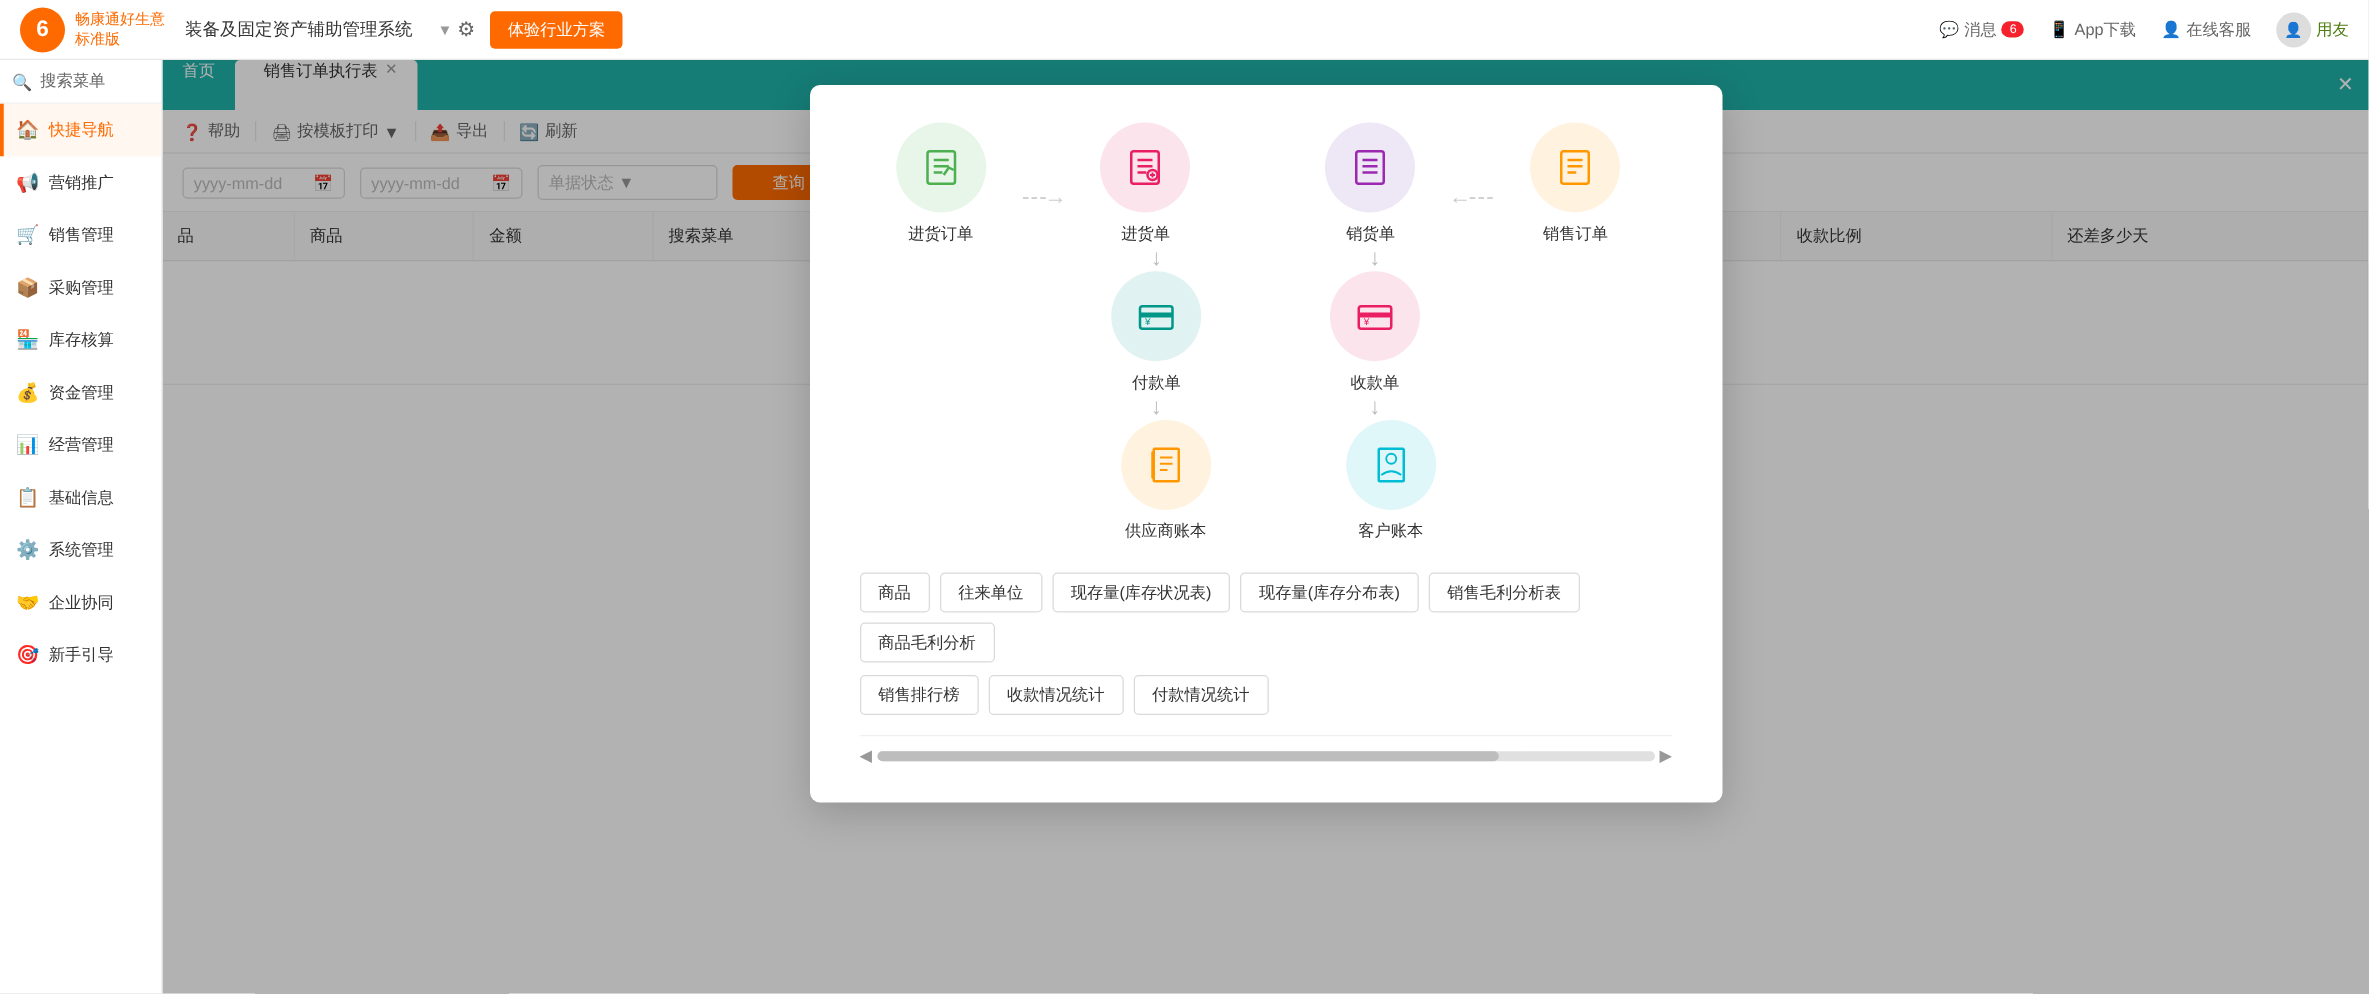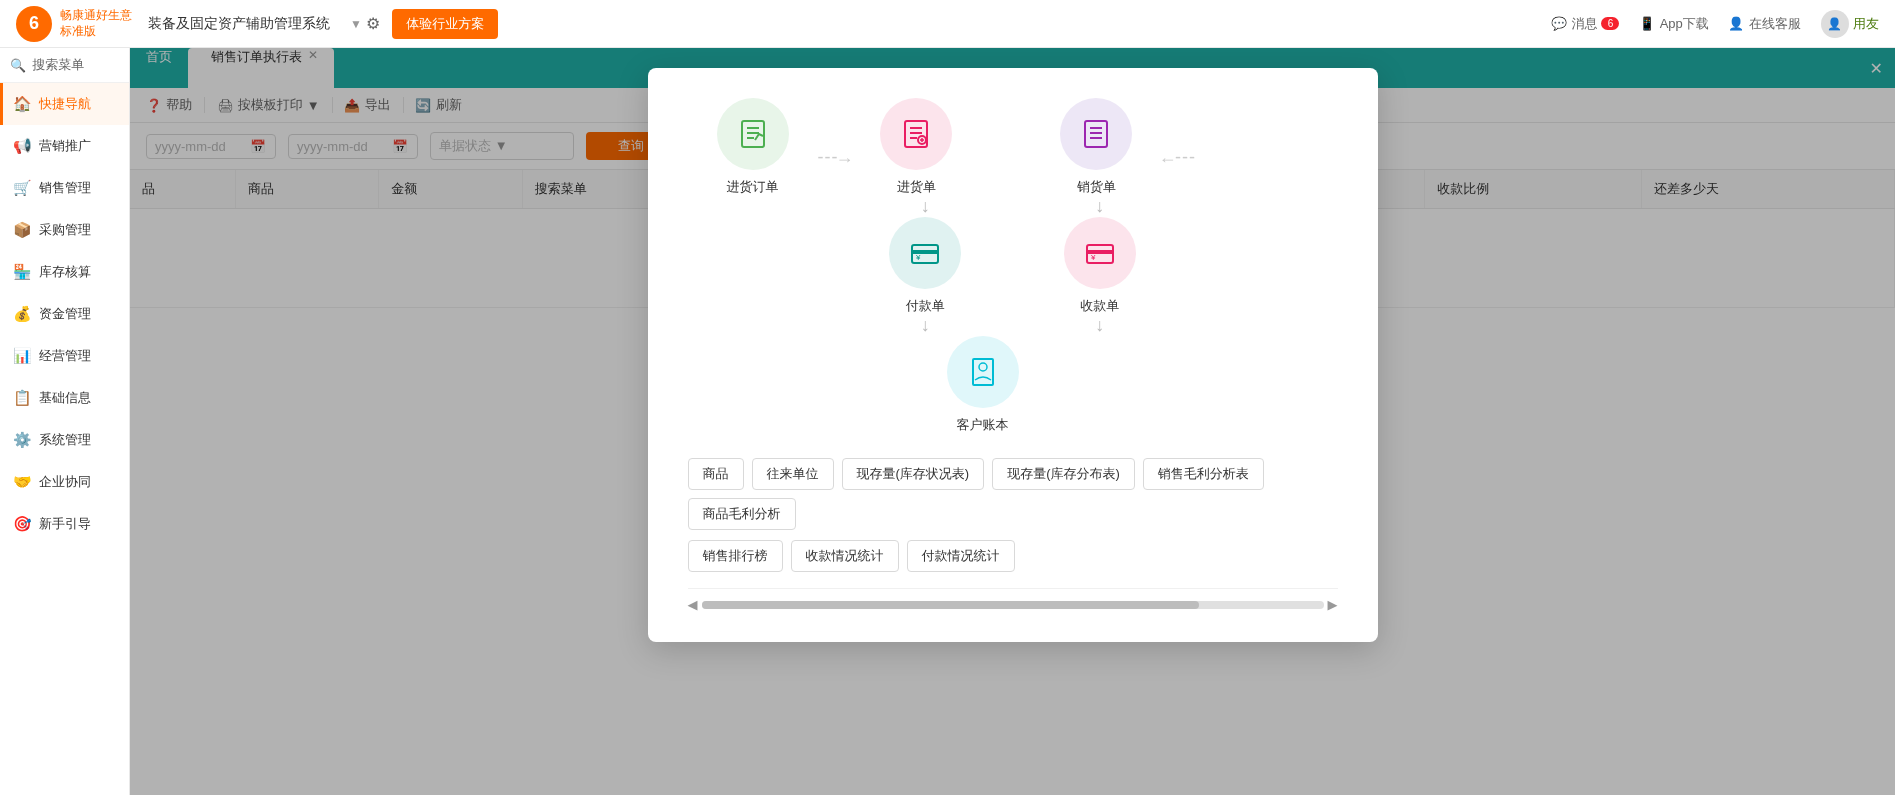--- a/index.html
+++ b/index.html
@@ -301,20 +301,31 @@
                       <line x1="12" y1="12" x2="24" y2="12" stroke="#9c27b0" stroke-width="2"></line>
                       <line x1="12" y1="17" x2="24" y2="17" stroke="#9c27b0" stroke-width="2"></line>
                       <line x1="12" y1="22" x2="24" y2="22" stroke="#9c27b0" stroke-width="2"></line>
                     </svg>
                 </div>
                 <span class="flow-label">销货单</span>
               </div>
 
               <div style="display:flex;align-items:center;margin-bottom:28px;color:#ccc;font-size:18px;letter-spacing:-2px;transform:scaleX(-1);">- - -→</div>
 
+              <div class="flow-item" style="width:130px;">
+                <div class="flow-circle orange" style="background:#fff3e0;">
+                  <svg width="36" height="36" viewBox="0 0 36 36">
+                      <rect x="7" y="5" width="22" height="26" rx="2" fill="none" stroke="#ff9800" stroke-width="2"></rect>
+                      <line x1="12" y1="12" x2="24" y2="12" stroke="#ff9800" stroke-width="2"></line>
+                      <line x1="12" y1="17" x2="24" y2="17" stroke="#ff9800" stroke-width="2"></line>
+                      <line x1="12" y1="22" x2="19" y2="22" stroke="#ff9800" stroke-width="2"></line>
+                    </svg>
+                </div>
+                <span class="flow-label">销售订单</span>
+              </div>
             </div>
 
             <div style="display:flex;gap:0;align-items:flex-start;">
               <div style="width:130px;"></div>
               <div style="width:50px;"></div>
               <div style="width:130px;text-align:center;color:#bbb;font-size:18px;">↓</div>
               <div style="width:50px;"></div>
               <div style="width:130px;text-align:center;color:#bbb;font-size:18px;">↓</div>
               <div style="width:50px;"></div>
               <div style="width:130px;"></div>
@@ -354,20 +365,32 @@
               <div style="width:130px;text-align:center;color:#bbb;font-size:18px;">↓</div>
               <div style="width:50px;"></div>
               <div style="width:130px;text-align:center;color:#bbb;font-size:18px;">↓</div>
               <div style="width:50px;"></div>
               <div style="width:130px;"></div>
             </div>
 
             <div style="display:flex;align-items:flex-end;gap:0;">
               <div style="width:130px;"></div>
               <div style="width:50px;"></div>
+              <div class="flow-item" style="width:130px;">
+                <div class="flow-circle orange" style="background:#fff3e0;">
+                  <svg width="36" height="36" viewBox="0 0 36 36">
+                      <rect x="8" y="5" width="20" height="26" rx="1" fill="none" stroke="#ff9800" stroke-width="2"></rect>
+                      <line x1="13" y1="12" x2="23" y2="12" stroke="#ff9800" stroke-width="1.5"></line>
+                      <line x1="13" y1="17" x2="23" y2="17" stroke="#ff9800" stroke-width="1.5"></line>
+                      <line x1="13" y1="22" x2="19" y2="22" stroke="#ff9800" stroke-width="1.5"></line>
+                      <rect x="6" y="7" width="3" height="22" fill="#ff9800" rx="1"></rect>
+                    </svg>
+                </div>
+                <span class="flow-label">供应商账本</span>
+              </div>
               <div style="width:50px;"></div>
               <div class="flow-item" style="width:130px;">
                 <div class="flow-circle teal" style="background:#e0f7fa;">
                   <svg width="36" height="36" viewBox="0 0 36 36">
                       <rect x="8" y="5" width="20" height="26" rx="1" fill="none" stroke="#00bcd4" stroke-width="2"></rect>
                       <circle cx="18" cy="13" r="4" fill="none" stroke="#00bcd4" stroke-width="1.5"></circle>
                       <path d="M10 26 Q18 20 26 26" fill="none" stroke="#00bcd4" stroke-width="1.5"></path>
                     </svg>
                 </div>
                 <span class="flow-label">客户账本</span>

